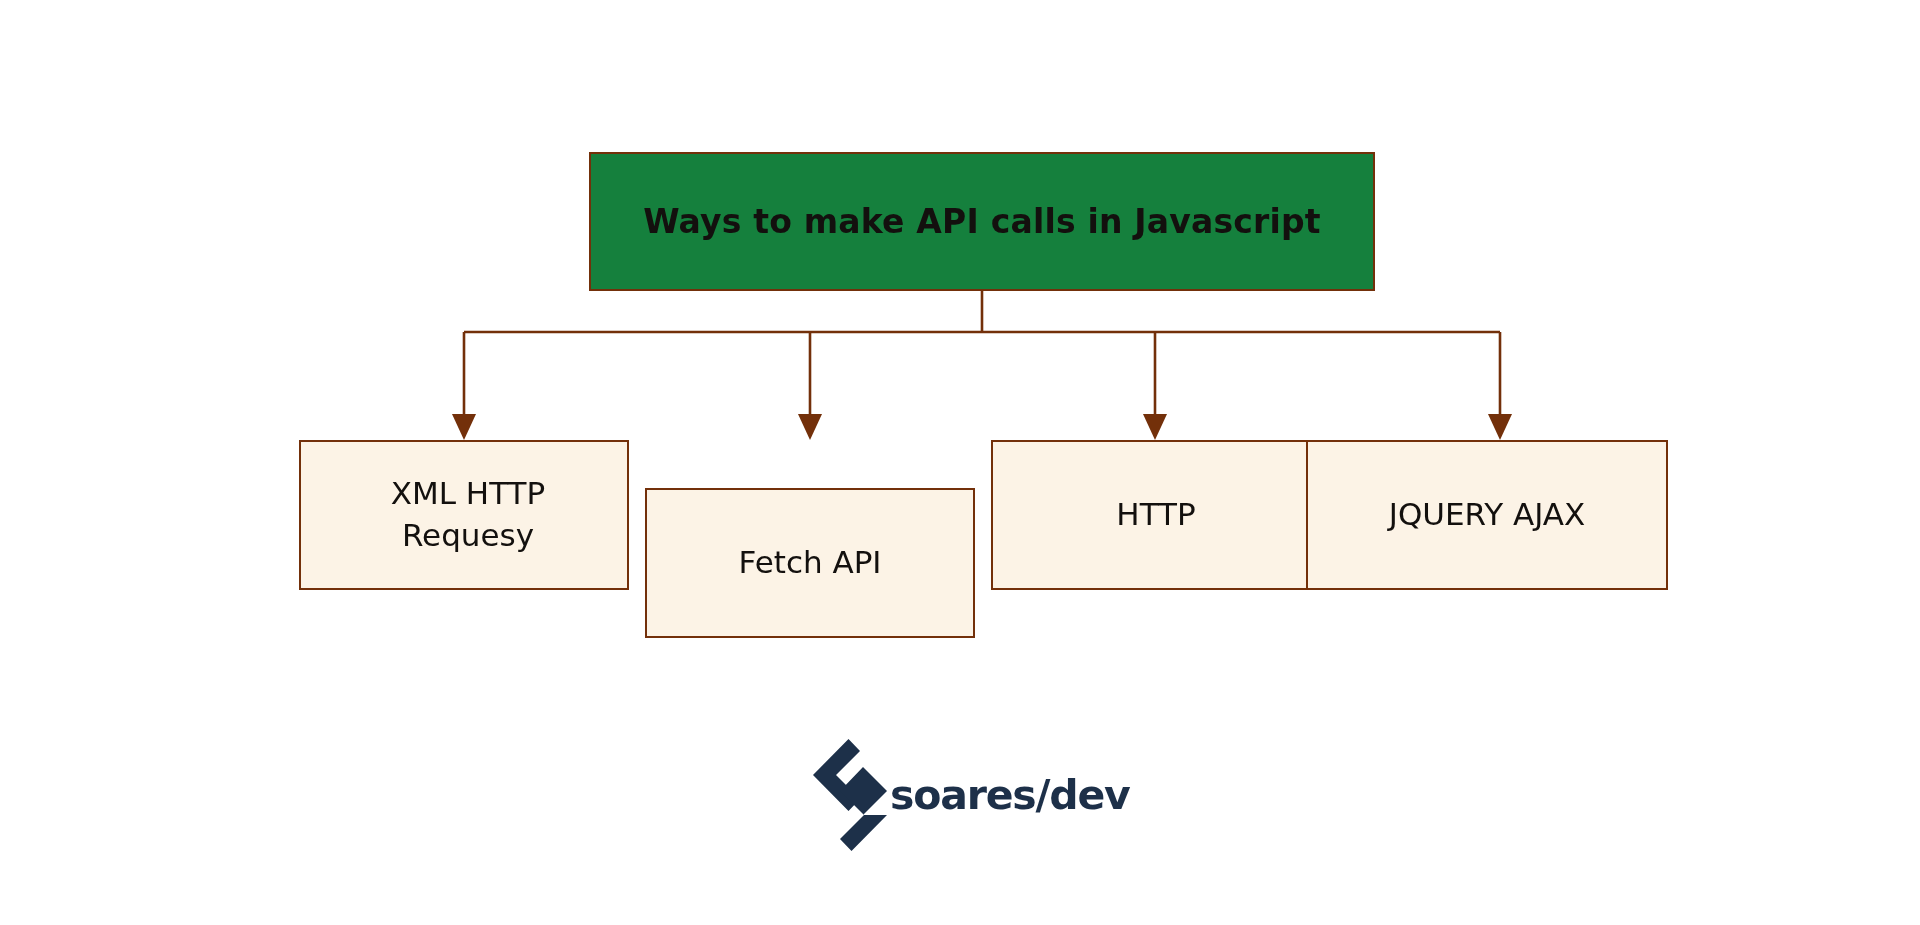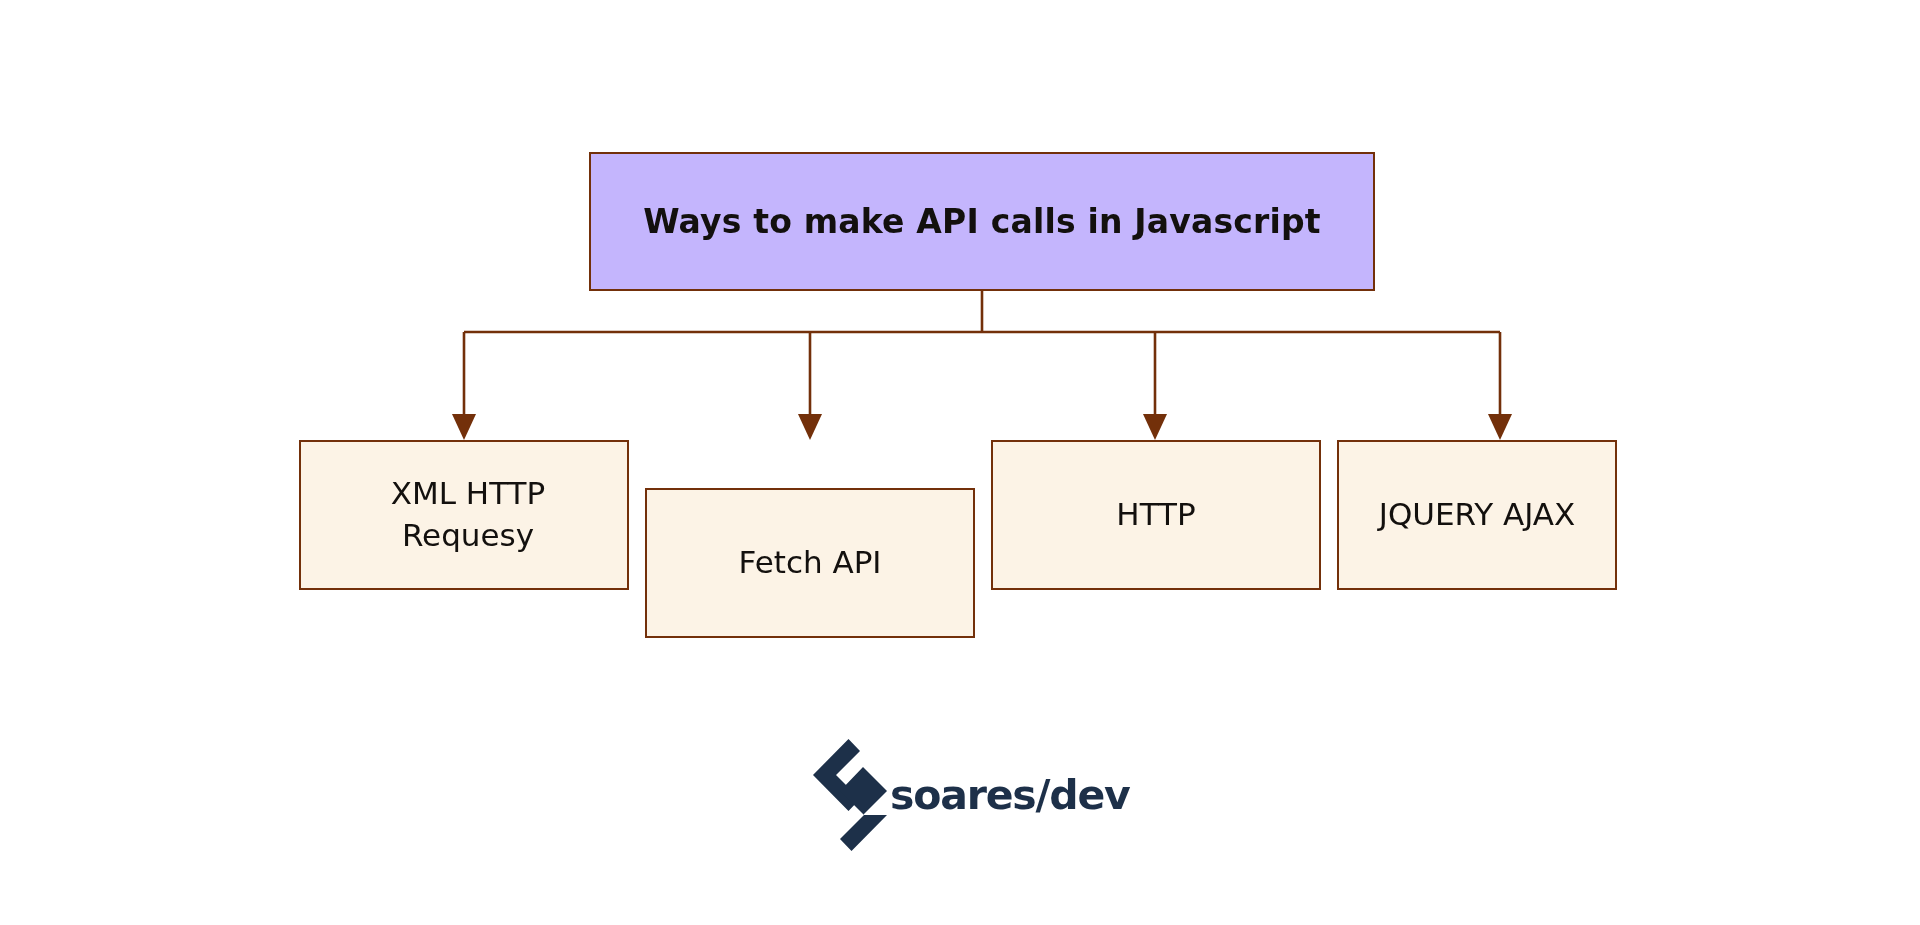--- a/index.html
+++ b/index.html
@@ -37,41 +37,41 @@
     justify-content: center;
     text-align: center;
     color: #13100E;
   }
 
   #root-node {
     left: 589px;
     top: 152px;
     width: 786px;
     height: 139px;
-    background: #c4b5fd;
+    background: #15803d;
     border: 2.5px solid #73300A;
     font-size: 33px;
     font-weight: bold;
     letter-spacing: 0.2px;
   }
 
   .leaf-node {
     top: 440px;
     height: 150px;
     background: #FCF3E6;
     border: 2.5px solid #73300A;
     font-size: 31px;
     font-weight: normal;
     line-height: 1.35;
   }
 
   #leaf-node-0 { left: 299px;  width: 330px; padding-left: 8px; }
   #leaf-node-1 { left: 645px;  width: 330px; margin-top: 48px; }
   #leaf-node-2 { left: 991px;  width: 330px; }
-  #leaf-node-3 { left: 1337px; width: 280px; }
+  #leaf-node-3 { left: 1306px; width: 362px; }
 
   
   #logo {
     position: absolute;
     left: 810px;
     top: 735px;
     width: 320px;
     height: 120px;
     display: flex;
     align-items: center;

